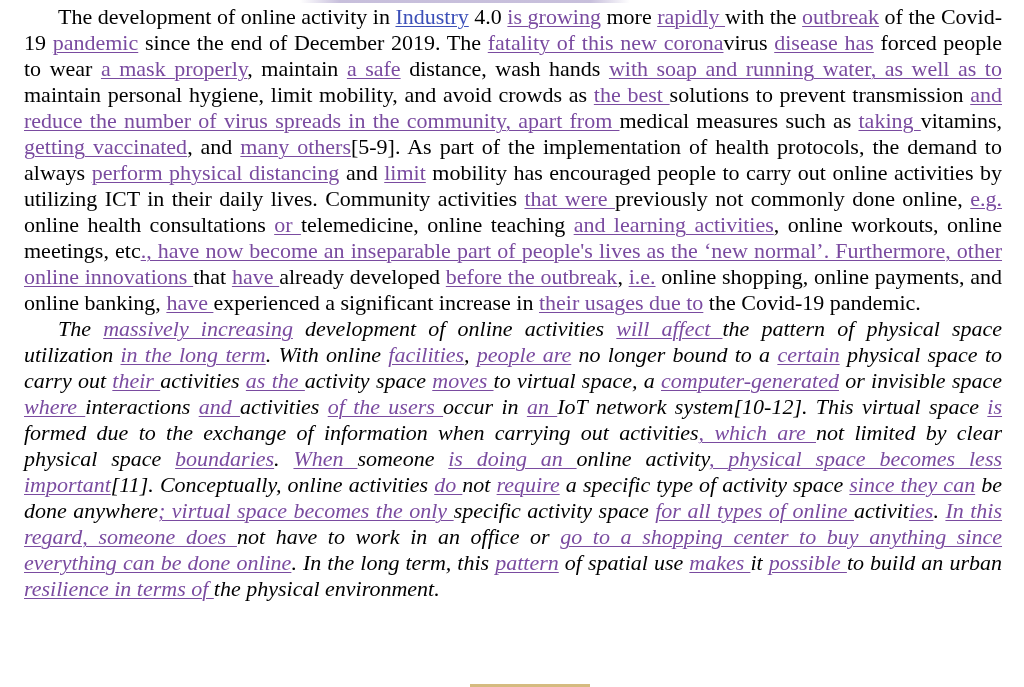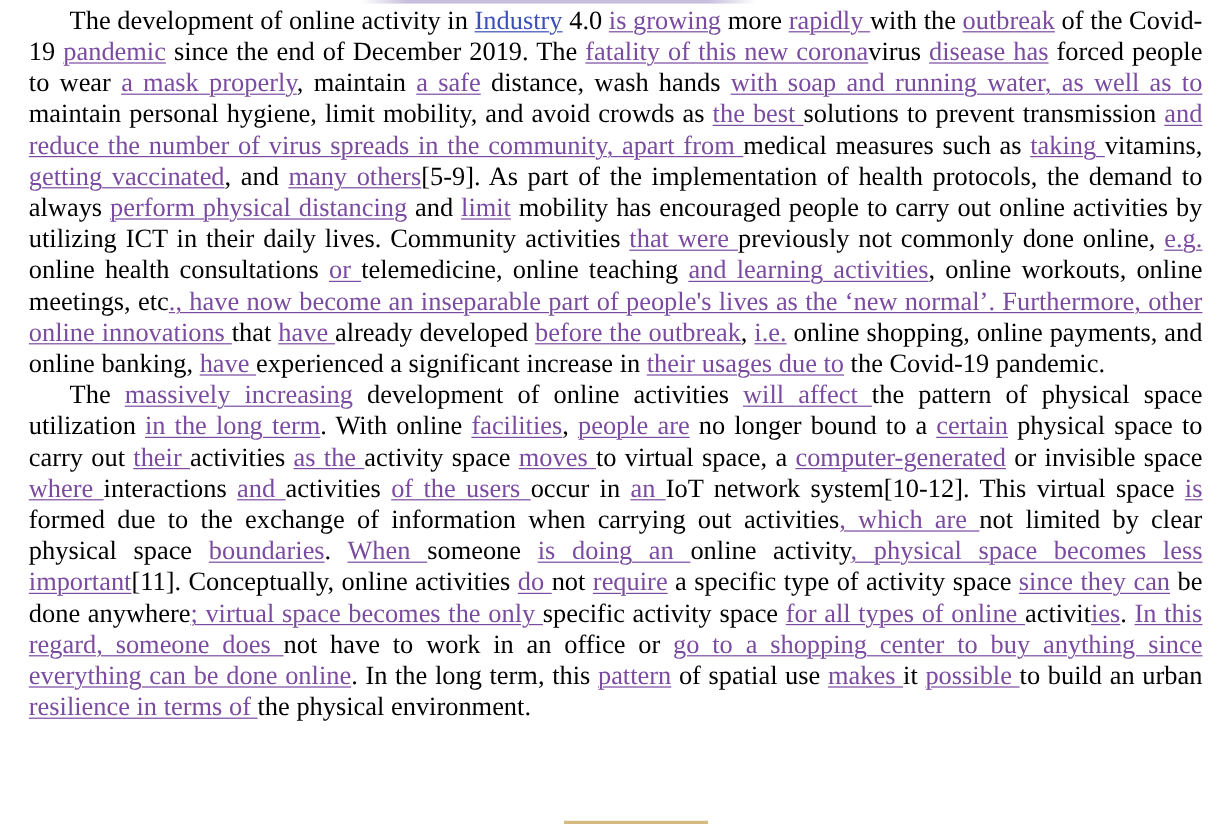--- a/index.html
+++ b/index.html
@@ -27,20 +27,21 @@
     font-size: 22px;
     line-height: 26px;
     color: #000000;
     hyphens: none;
   }
   .para.first {
     text-indent: 34px;
   }
   .para.second {
     text-indent: 34px;
+    font-style: italic;
   }
   
   .ed {            
     color: #3b4fb8;
     text-decoration: underline;
     text-decoration-thickness: 1px;
     text-underline-offset: 2px;
   }
   .ed2 {           
     color: #7a4ba0;

